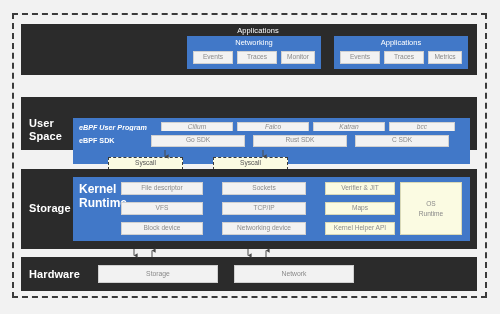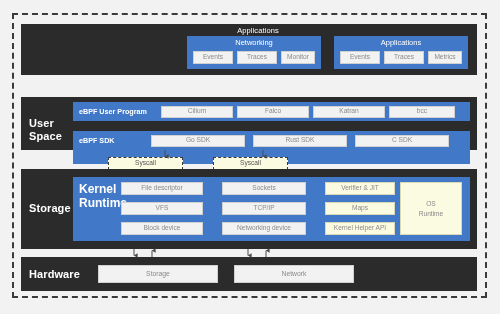--- a/index.html
+++ b/index.html
@@ -114,21 +114,21 @@
   #group-observability{ left: 313px; top: 12px; width: 134px; height: 33px; }
 
   .app-chip { top: 15px; height: 13px; }
 
   
   .us-row {
     position: absolute;
     background: #4178c8;
     box-sizing: border-box;
   }
-  #row-user-program { left: 52px; top: 5px;  width: 397px; height: 19px; }
+  #row-user-program { left: 52px; top: 21px;  width: 397px; height: 19px; font-style: italic; }
   #row-sdk          { left: 52px; top: 34px; width: 397px; height: 33px; }
   .us-row-label {
     position: absolute;
     left: 6px;
     top: 5px;
     color: #ffffff;
     font-size: 7.2px;
     font-weight: bold;
     white-space: nowrap;
   }

